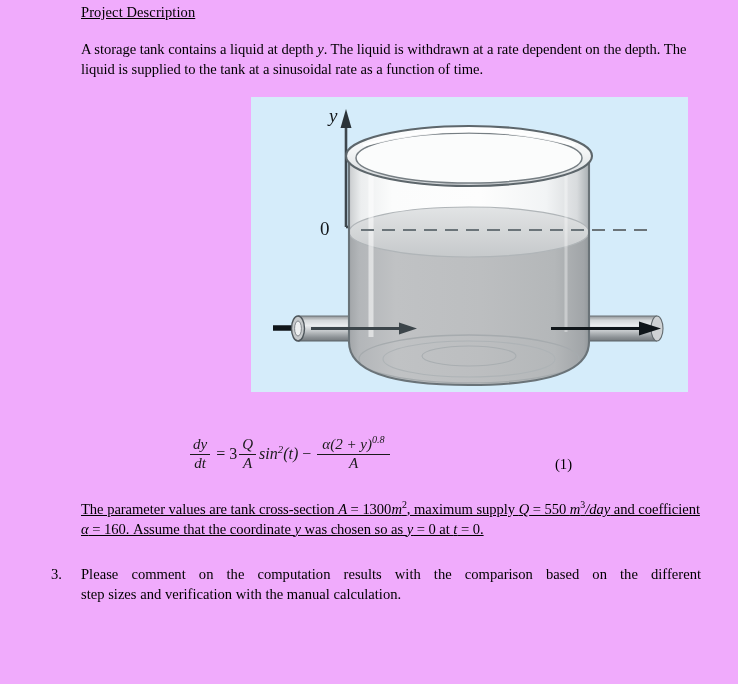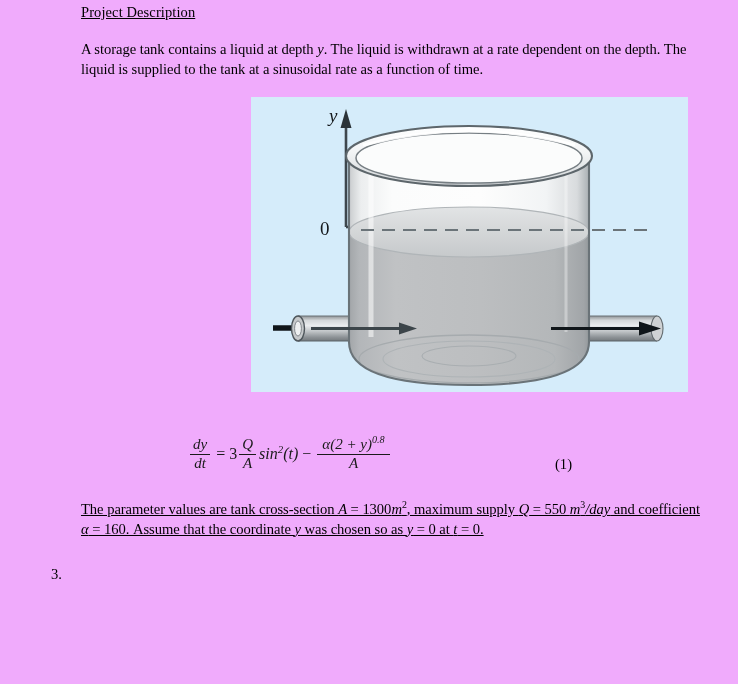--- a/index.html
+++ b/index.html
@@ -301,16 +301,18 @@
     <div class="eq-number">(1)</div>
   </div>
 
   <div class="para para-params">
     <span>The parameter values are tank cross-section </span><span class="mvar">A</span><span> = 1300</span><span class="mvar">m</span><sup class="sup">2</sup><span>, maximum supply </span><span class="mvar">Q</span><span> = 550 </span><span class="mvar">m</span><sup class="sup">3</sup><span class="mvar">/day</span><span> and coefficient </span><span class="mvar">α</span><span> = 160. Assume that the coordinate </span><span class="mvar">y</span><span> was chosen so as </span><span class="mvar">y</span><span> = 0 at </span><span class="mvar">t</span><span> = 0.</span>
   </div>
 
   <div class="numbered-item">
     <span class="num">3.</span>
     <div class="item-body">
+      <span class="item-line1">Please comment on the computation results with the comparison based on the different</span>
+      <span>step sizes and verification with the manual calculation.</span>
     </div>
   </div>
 
 </div>
 
 </body></html>

